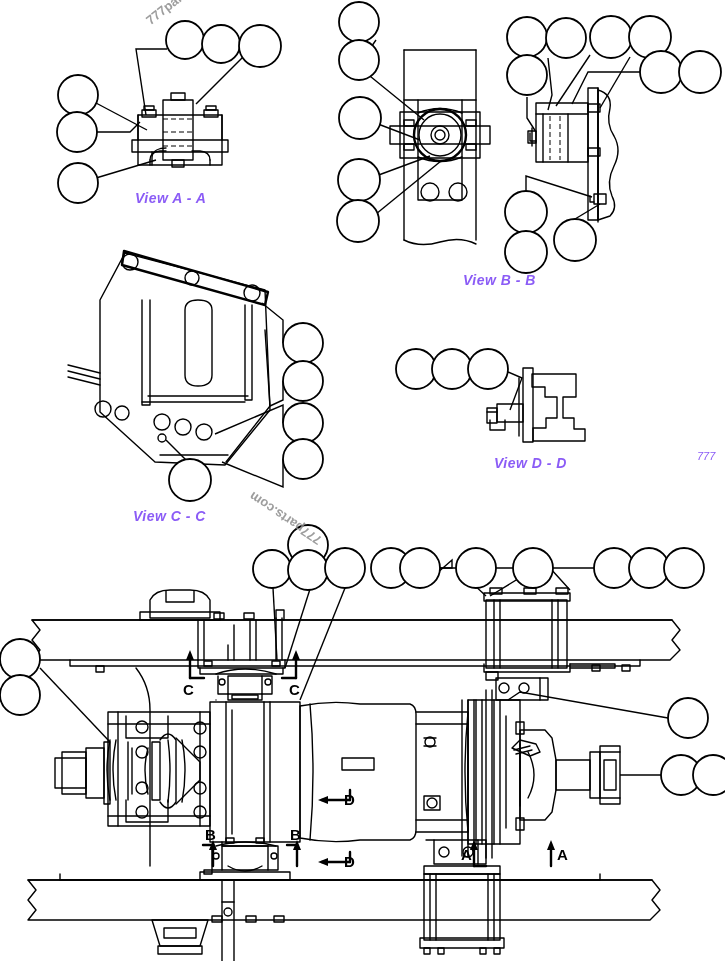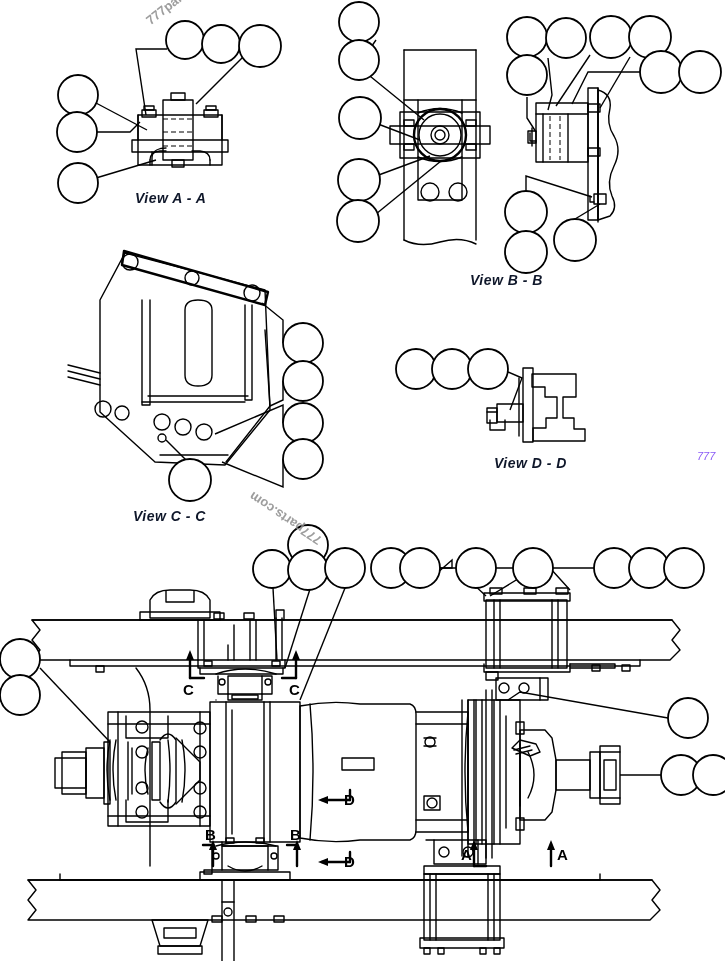--- a/index.html
+++ b/index.html
@@ -11,21 +11,21 @@
   #sheet{position:relative;width:725px;height:961px;background:#fff;}
   svg.layer{position:absolute;left:0;top:0;width:725px;height:961px;}
   .ink{fill:none;stroke:#000;stroke-width:1.4;stroke-linecap:round;stroke-linejoin:round;}
   .ink-thick{fill:none;stroke:#000;stroke-width:2.4;stroke-linecap:round;stroke-linejoin:round;}
   .ink-hidden{fill:none;stroke:#000;stroke-width:1;stroke-dasharray:5 3;}
   .leader{fill:none;stroke:#000;stroke-width:1.4;}
   .balloon{fill:#fff;stroke:#000;stroke-width:1.8;}
   .solidblk{fill:#000;stroke:none;}
   .viewlabel{
     position:absolute;font-family:"Liberation Sans", sans-serif;
-    font-weight:bold;font-style:italic;font-size:14px;color:#0f172a;
+    font-weight:bold;font-style:italic;font-size:14px;color:#8b5cf6;
     letter-spacing:0.5px;white-space:nowrap;
   }
   .secletter{
     position:absolute;font-family:"Liberation Sans", sans-serif;
     font-weight:bold;font-size:15px;color:#000;white-space:nowrap;
   }
   .pagenum{
     position:absolute;font-family:"Liberation Sans", sans-serif;
     font-style:italic;font-size:11px;color:#8b5cf6;white-space:nowrap;
   }
@@ -578,21 +578,21 @@
         <g>
           <circle cx="681" cy="775" r="20" class="balloon"></circle>
         </g>
         <g>
           <circle cx="713" cy="775" r="20" class="balloon"></circle>
         </g>
       </g>
   </svg>
 
   <div class="viewlabel" style="left:135px;top:190px;">View A - A</div>
-  <div class="viewlabel" style="left:463px;top:272px;margin-left:7px;">View B - B</div>
+  <div class="viewlabel" style="left:463px;top:272px;">View B - B</div>
   <div class="viewlabel" style="left:133px;top:508px;">View C - C</div>
   <div class="viewlabel" style="left:494px;top:455px;font-style:italic;">View  D - D</div>
 
   <div class="secletter" style="left:183px;top:681px;">C</div>
   <div class="secletter" style="left:289px;top:681px;">C</div>
   <div class="secletter" style="left:205px;top:826px;">B</div>
   <div class="secletter" style="left:290px;top:826px;">B</div>
   <div class="secletter" style="left:344px;top:791px;">D</div>
   <div class="secletter" style="left:344px;top:853px;">D</div>
   <div class="secletter" style="left:461px;top:846px;">A</div>

